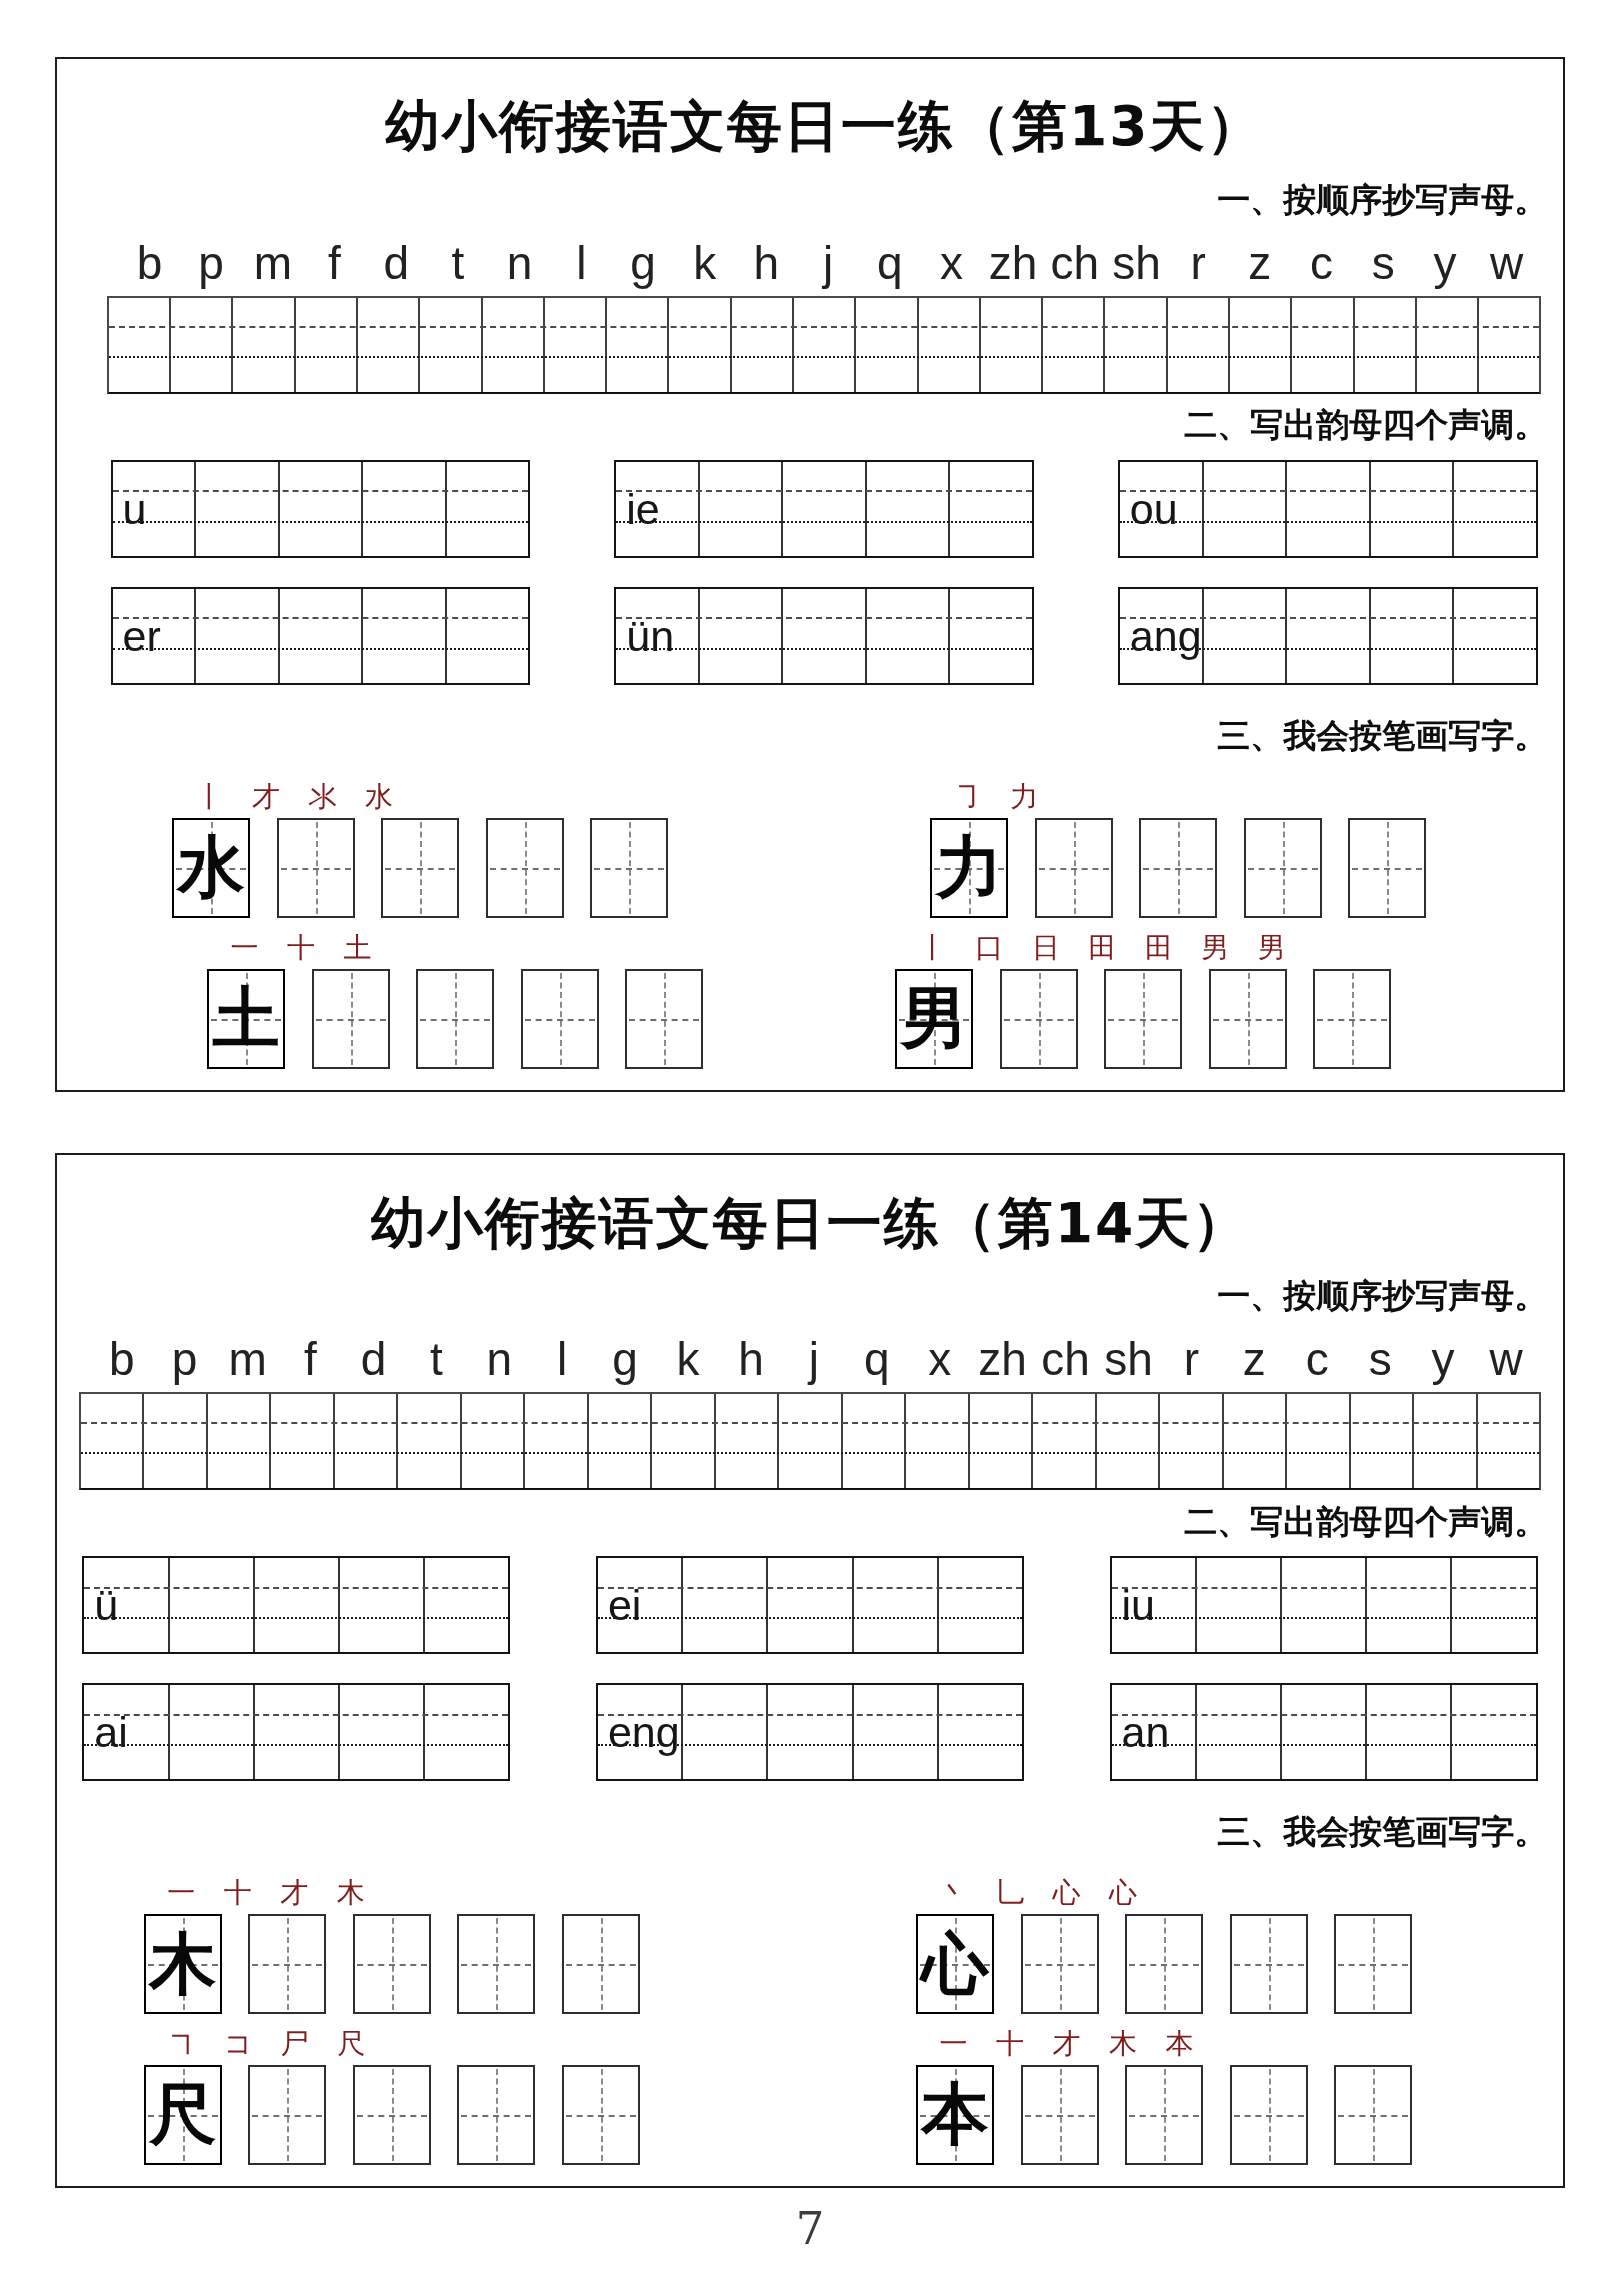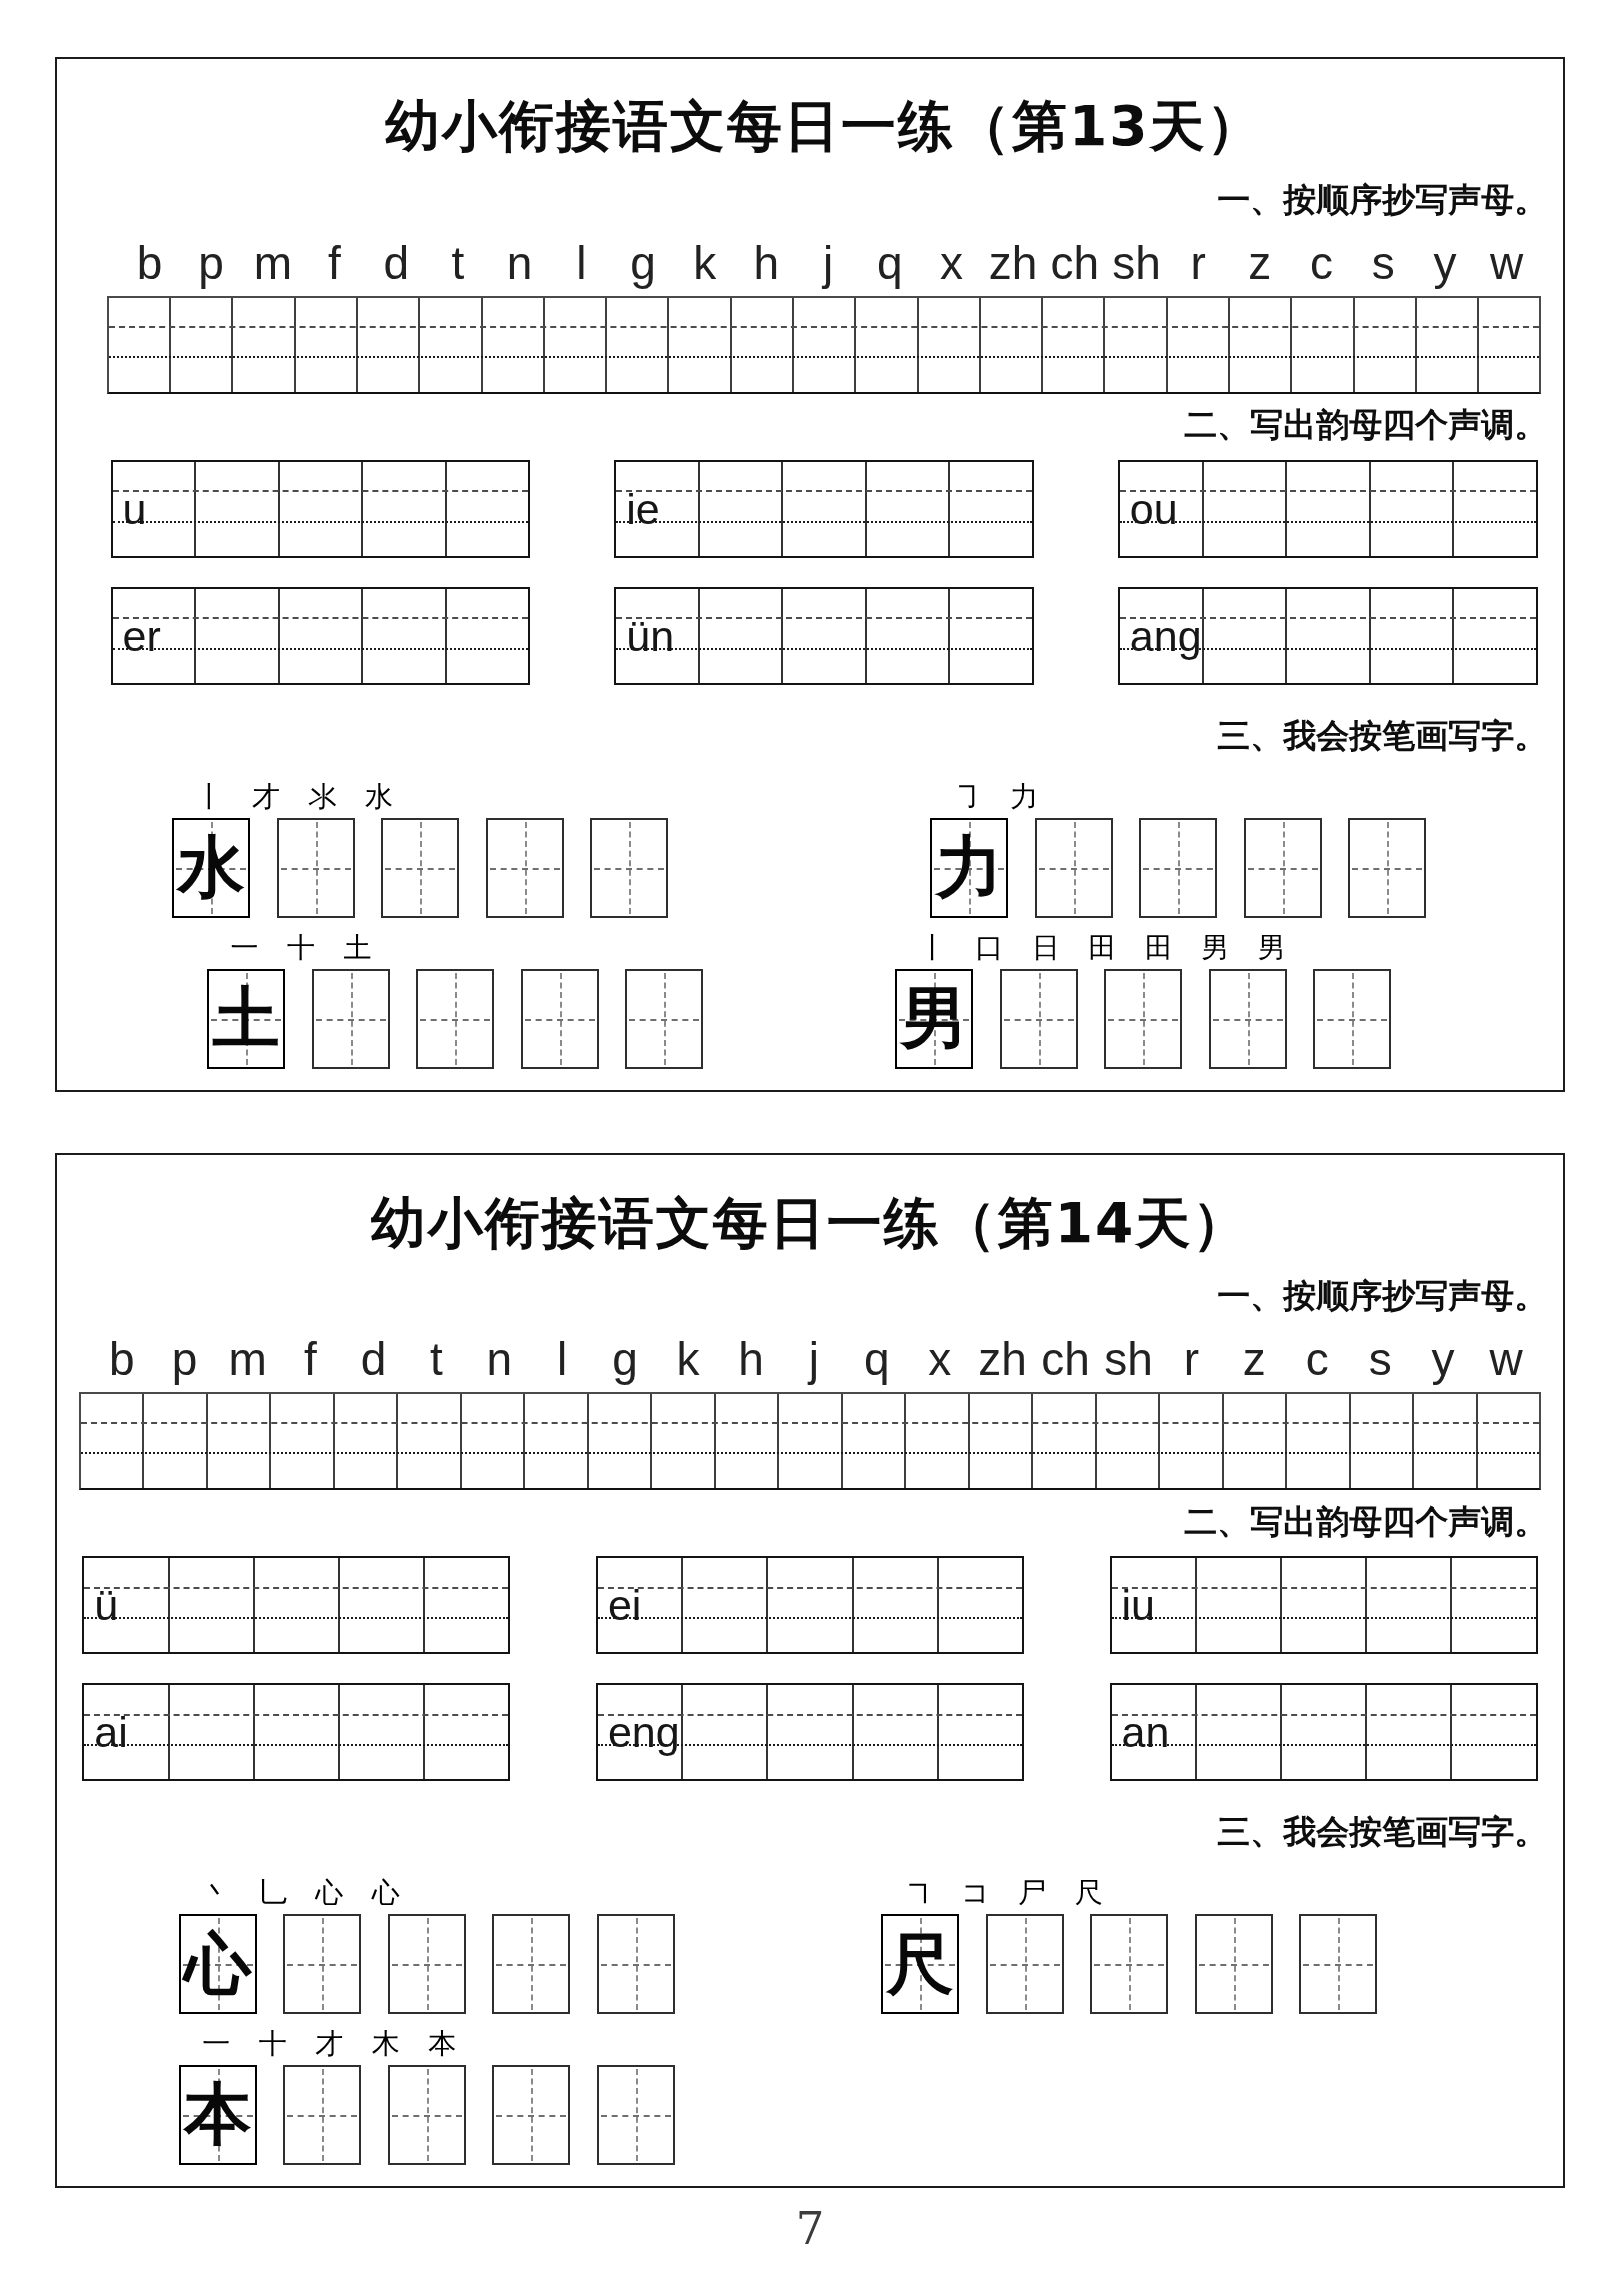--- a/index.html
+++ b/index.html
@@ -52,21 +52,21 @@
   .pg-label{
     font-size:43px;color:#161616;padding-left:9.8px;line-height:1;
     font-family:"Liberation Sans",sans-serif;
   }
   
   .char-blocks{display:flex;flex-wrap:wrap;margin-top:2px;}
   .char-block{width:50%;box-sizing:border-box;margin-top:9.8px;}
   .char-block.left{padding-left:71px;}
   .char-block.right{padding-left:106px;}
   .stroke-hint{
-    font-size:28px;color:#000000;letter-spacing:9.8px;padding-left:23.5px;height:39px;
+    font-size:28px;color:#7f1d1d;letter-spacing:9.8px;padding-left:23.5px;height:39px;
     line-height:39px;font-family:"DejaVu Serif","Liberation Serif",serif;
   }
   .box-row{display:flex;gap:26.5px;margin-top:2px;}
   .tian-box{
     width:78px;height:100px;border:2px solid #2e2e2e;position:relative;
     background:#fff;box-sizing:border-box;flex:none;
   }
   .tian-box::before{
     content:"";position:absolute;left:50%;top:2px;bottom:2px;border-left:2px dashed #8a8a8a;
   }
@@ -400,20 +400,32 @@
         <div class="dash d2"></div>
       <div class="pg-cell"></div>
           <div class="pg-cell"></div>
           <div class="pg-cell"></div>
           <div class="pg-cell"></div>
         </div>
     </div>
 
     <h2 class="sec-heading">三、我会按笔画写字。</h2>
     <div class="char-blocks">
+      <div class="char-block left">
+        <div class="stroke-hint">一 十 才 木</div>
+        <div class="box-row">
+          <div class="tian-box filled">
+            <span class="hanzi">木</span>
+          </div>
+        <div class="tian-box"></div>
+            <div class="tian-box"></div>
+            <div class="tian-box"></div>
+            <div class="tian-box"></div>
+          </div>
+      </div>
       <div class="char-block right">
         <div class="stroke-hint">丶 乚 心 心</div>
         <div class="box-row">
           <div class="tian-box filled">
             <span class="hanzi">心</span>
           </div>
         <div class="tian-box"></div>
             <div class="tian-box"></div>
             <div class="tian-box"></div>
             <div class="tian-box"></div>

